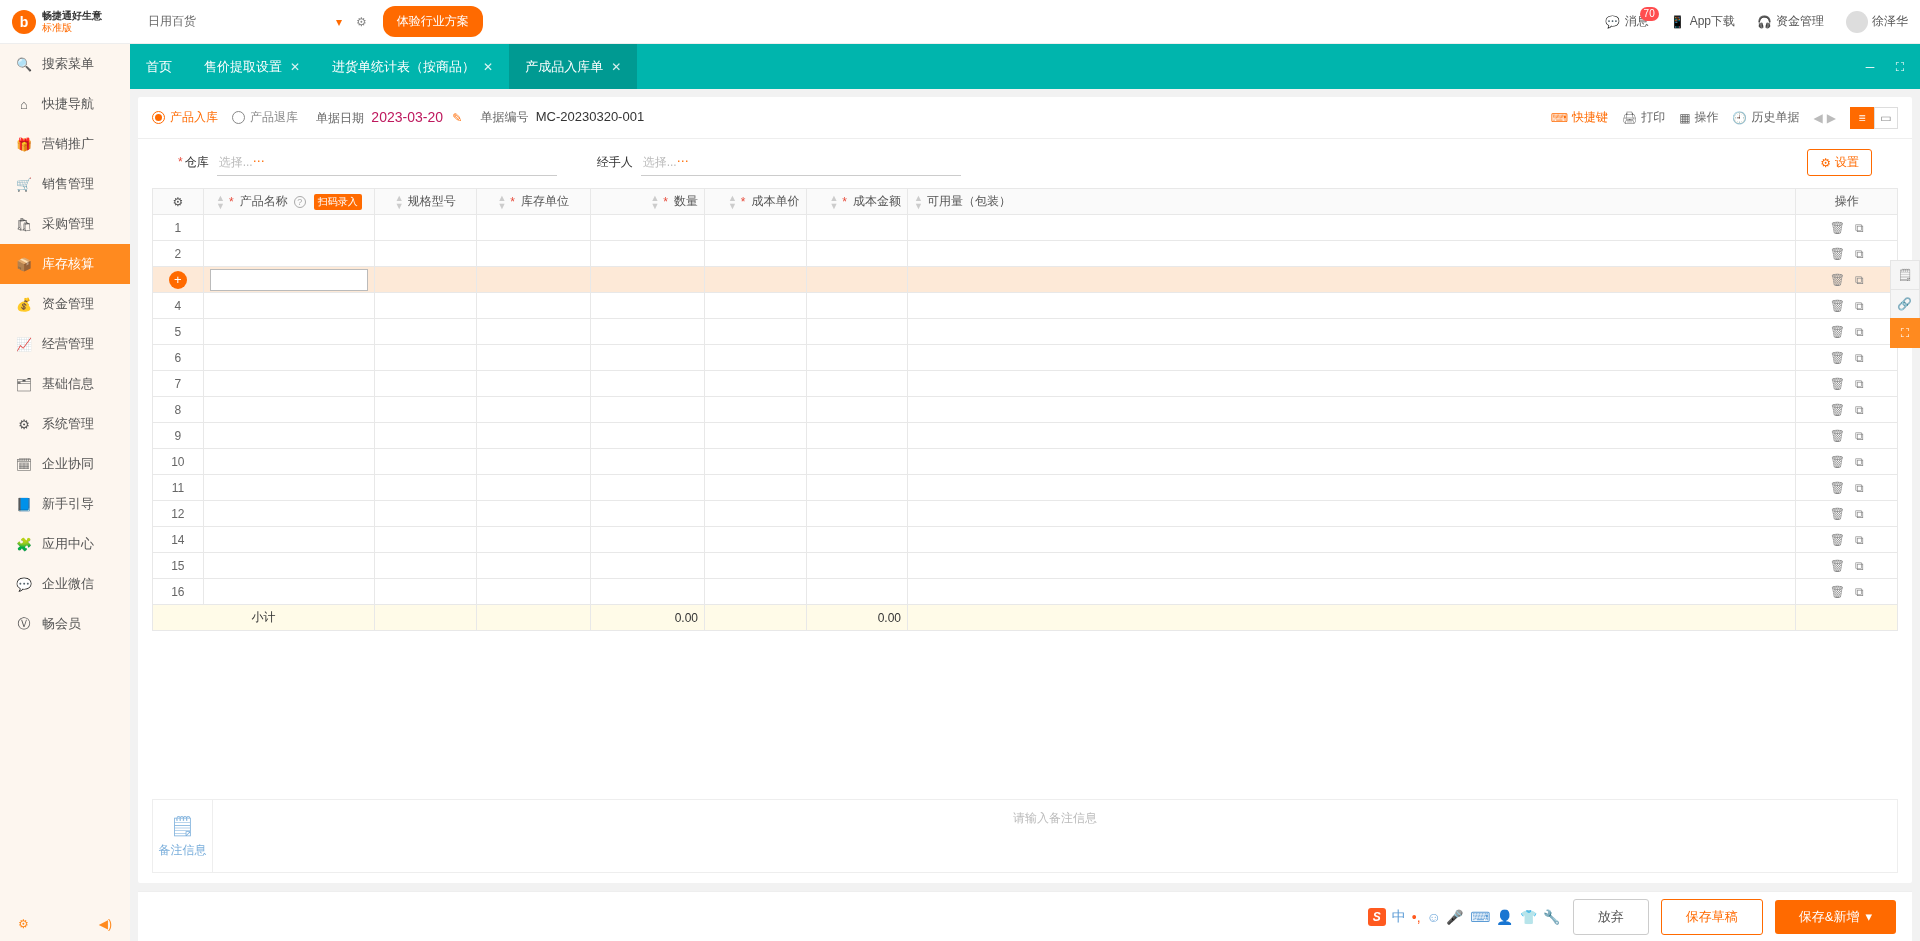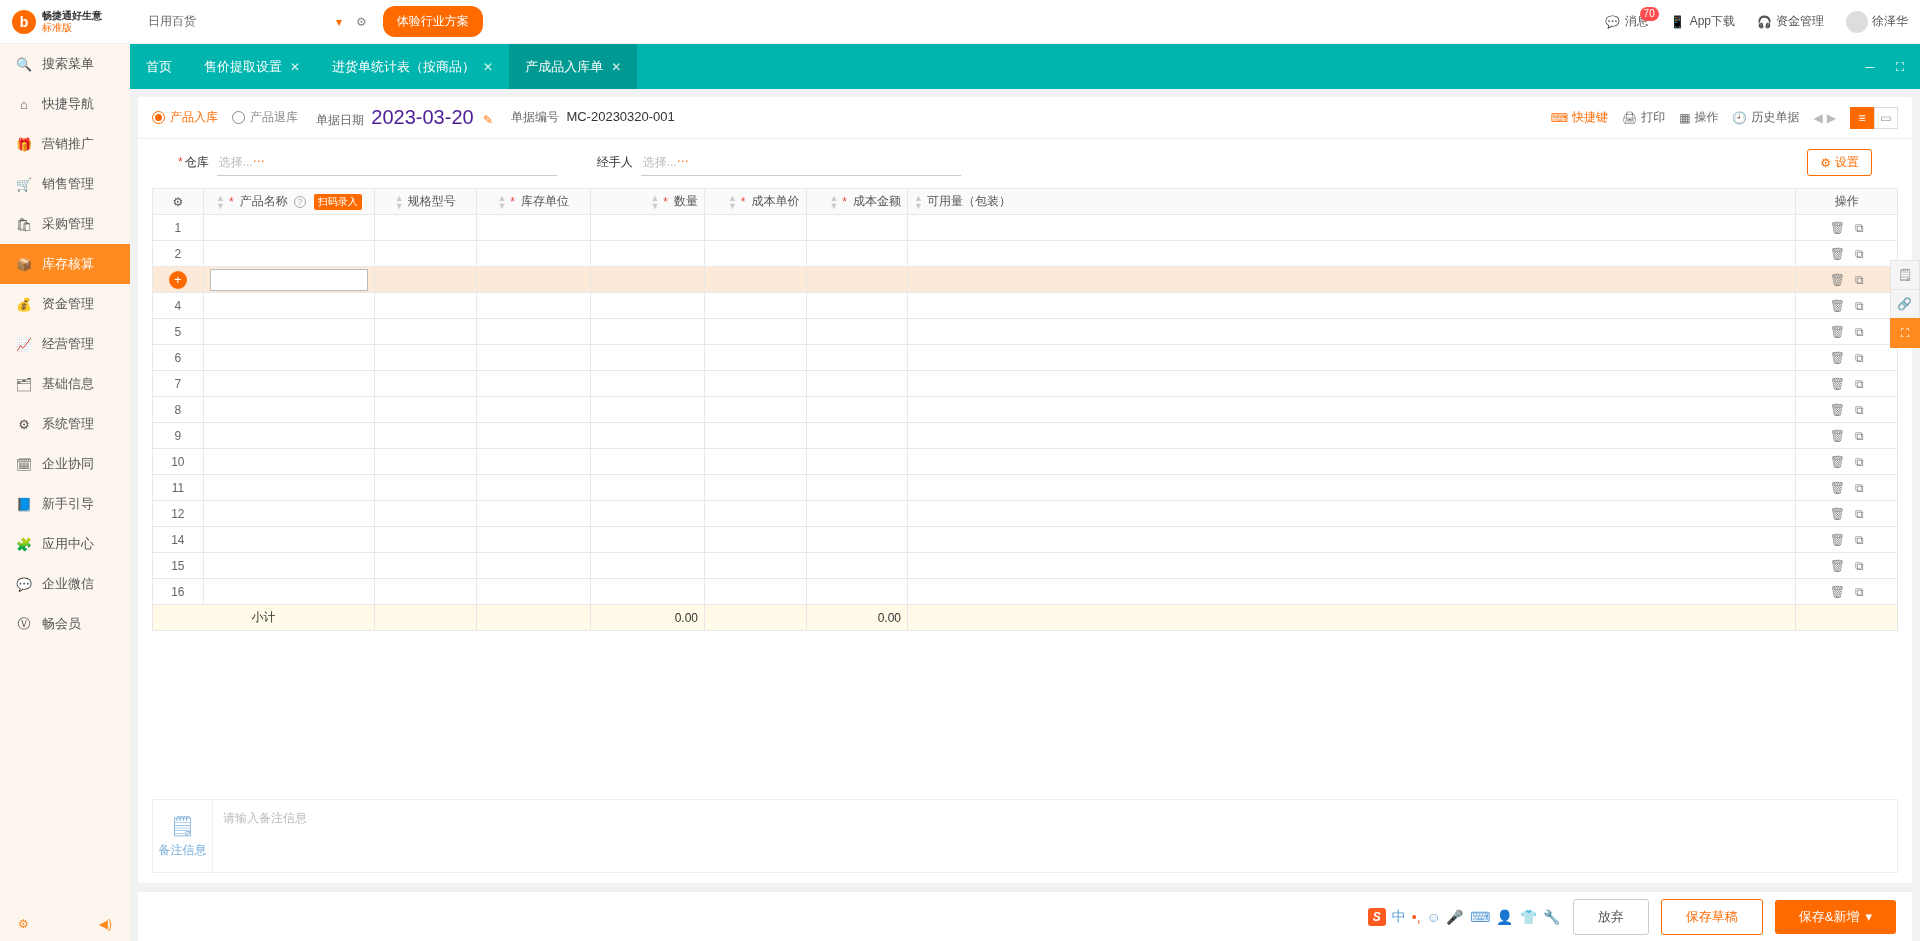--- a/index.html
+++ b/index.html
@@ -32,21 +32,21 @@
 .tabs-right { margin-left: auto; display: flex; align-items: center; padding-right: 6px; gap: 2px; }
 .tabs-right .sq { width: 28px; height: 28px; display: flex; align-items: center; justify-content: center; color: #fff; cursor: pointer; }
 .page { flex: 1; margin: 8px; background: #fff; display: flex; flex-direction: column; min-height: 0; border-radius: 2px; }
 .toolbar { height: 42px; display: flex; align-items: center; padding: 0 14px; gap: 18px; border-bottom: 1px solid #eee; }
 .radio-grp { display: flex; gap: 14px; align-items: flex-start; }
 .radio { display: flex; align-items: center; gap: 5px; cursor: pointer; color: #888; }
 .radio.selected { color: #ff6a00; }
 .radio-circle { width: 13px; height: 13px; border-radius: 50%; border: 1px solid currentColor; display: inline-flex; align-items: center; justify-content: center; }
 .radio.selected .radio-circle::after { content: ""; width: 7px; height: 7px; background: #ff6a00; border-radius: 50%; }
 .field-label { color: #666; margin-right:4px;}
-.date-val { color: #4c1d95; font-size: 20px; }
+.date-val { color: #be185d; font-size: 14px; }
 .doc-no { color: #333; font-size: 13px; }
 .toolbar-right { margin-left: auto; display: flex; align-items: center; gap: 14px; color: #666; }
 .tb-link { display: flex; align-items: center; gap: 4px; cursor: pointer; }
 .tb-link.orange { color: #ff6a00; }
 .nav-arrows { display: flex; gap: 4px; color: #bbb; }
 .view-toggle { display: flex; }
 .vt { width: 24px; height: 22px; border: 1px solid #ddd; display: flex; align-items: center; justify-content: center; cursor: pointer; color: #888; }
 .vt.active { background: #ff6a00; color: #fff; border-color: #ff6a00; }
 .form-row { display: flex; align-items: center; padding: 10px 40px 12px; gap: 40px; }
 .form-field { display: flex; align-items: center; gap: 8px; }
@@ -75,21 +75,21 @@
 .help-ic { display:inline-block; width:12px; height:12px; border:1px solid #aaa; border-radius:50%; font-size:9px; line-height:11px; text-align:center; color:#aaa; margin-left:2px;}
 tbody tr.active-row td { background: #fde9d7; }
 .add-btn { width: 18px; height: 18px; border-radius: 50%; background: #ff6a00; color: #fff; display: inline-flex; align-items: center; justify-content: center; font-size: 13px; cursor: pointer; }
 .cell-input { background: #fff; border: 1px solid #bbb; height: 22px; width: 100%; }
 .row-ops { display: flex; justify-content: center; gap: 10px; color: #888; }
 .row-ops span { cursor: pointer; }
 tfoot td { background: #fffbe8; font-weight: 500; }
 .remark-area { margin: 10px 14px; border: 1px solid #eee; display: flex; min-height: 74px; }
 .remark-label { width: 60px; display: flex; flex-direction: column; align-items: center; justify-content: center; gap: 4px; color: #7aaedb; border-right: 1px solid #eee; font-size:12px;}
 .remark-label .ic { font-size: 20px; color:#7aaedb; }
-.remark-input { flex: 1; padding: 10px; color: #bbb; }
+.remark-input { flex: 1; padding: 10px; color: #bbb; text-align: center; }
 .footer { height: 50px; border-top: 1px solid #eee; display: flex; align-items: center; padding: 0 16px; gap: 12px; background:#fff; margin:0 8px 0 8px;}
 .footer .ime { margin-left:auto; display:flex; gap:6px; align-items:center; color:#5b9bd5; font-size:14px;}
 .ime .s-ic{ width:18px;height:18px;background:#ff5a1f;color:#fff;display:inline-flex;align-items:center;justify-content:center;font-style:italic;font-weight:bold;border-radius:3px;font-size:12px;}
 .btn { padding: 8px 24px; border-radius: 3px; cursor: pointer; font-size: 13px; text-align: right; }
 .btn-ghost { border: 1px solid #ccc; color: #555; background: #fff; }
 .btn-outline { border: 1px solid #ff6a00; color: #ff6a00; background: #fff; }
 .btn-primary { background: #ff6a00; color: #fff; display:flex; align-items:center; gap:6px;}
 .right-rail { position: fixed; right: 0; top: 260px; display: flex; flex-direction: column; }
 .rail-btn { width: 30px; height: 30px; background: #f5f5f5; border: 1px solid #e5e5e5; display: flex; align-items: center; justify-content: center; color: #888; cursor: pointer; margin-bottom:-1px;}
 .rail-btn.orange { background: #ff8a1f; color: #fff; border-color:#ff8a1f;}

